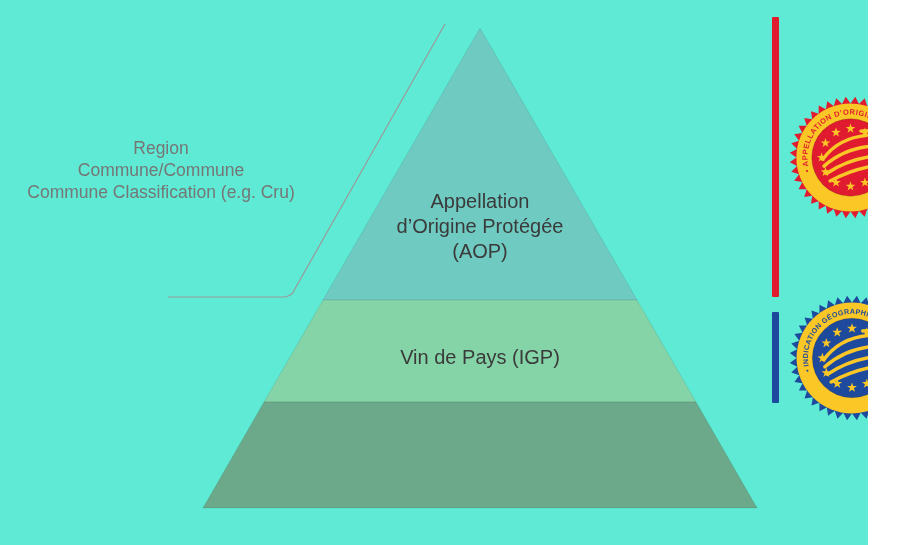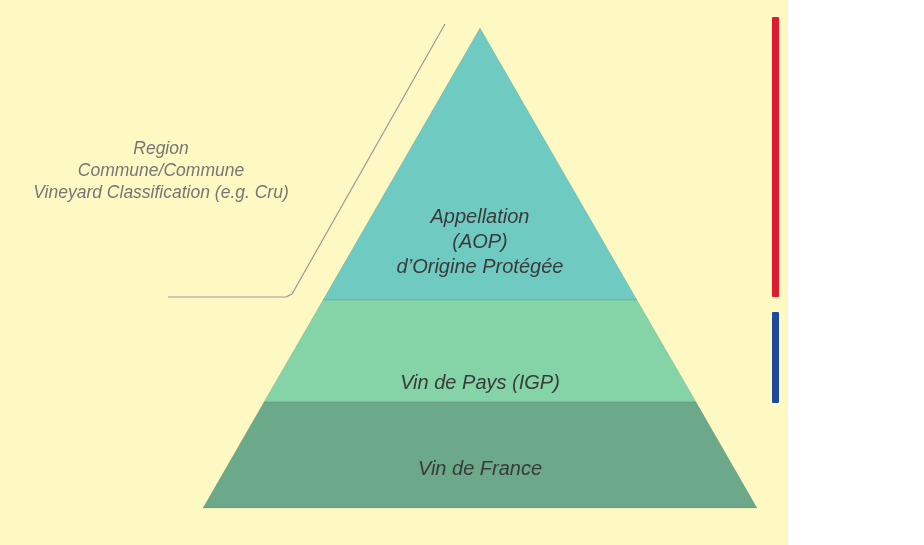--- a/index.html
+++ b/index.html
@@ -1,31 +1,30 @@
 <!DOCTYPE html>
 <html><head>
 <meta charset="utf-8">
 <style>
   html,body{margin:0;padding:0;background:#ffffff;}
   .canvas{
-    position:relative;width:788px;height:545px;background:#fef9c3;overflow:hidden;
+    position:relative;width:868px;height:545px;background:#5eead4;overflow:hidden;
     font-family:"Liberation Sans","DejaVu Sans",sans-serif;
-    font-style:italic;
   }
   .pyramid-svg{position:absolute;left:0;top:0;}
   .annotation{
     position:absolute;left:0;top:137px;width:322px;text-align:center;
     color:#767676;font-size:17.5px;line-height:22px;
   }
   .tier-label{
     position:absolute;left:320px;width:320px;text-align:center;
-    color:#3a3a3a;font-size:20px;line-height:25px;margin-top:15px;
+    color:#3a3a3a;font-size:20px;line-height:25px;
   }
   .label-aop{top:189px;}
-  .label-igp{top:355px;}
+  .label-igp{top:345px;}
   .label-vdf{top:441px;}
   .bar{position:absolute;left:772px;display:block;}
   .bar-aop{top:17px;}
   .bar-igp{top:312px;}
   .seal{position:absolute;display:block;}
   .seal-aop{left:789px;top:96px;width:123px;height:123px;}
   .seal-igp{left:789px;top:295px;width:126px;height:126px;}
 </style>
 </head>
 <body>
@@ -35,36 +34,33 @@
   <svg class="pyramid-svg" width="924" height="545" viewBox="0 0 924 545">
     <polygon points="480,28 637,300 323,300" stroke="rgba(0,0,0,0.15)" stroke-width="0.6" fill="#6fcbc2"></polygon>
     <polygon points="323,300 637,300 696,402 264,402" stroke="rgba(0,0,0,0.15)" stroke-width="0.6" fill="#85d4a8"></polygon>
     <polygon points="264,402 696,402 757,508 203,508" stroke="rgba(0,0,0,0.15)" stroke-width="0.6" fill="#6ba98a"></polygon>
     <polyline points="445,24 292,294 286,297 168,297" fill="none" stroke="#9a9a9a" stroke-width="1.2"></polyline>
   </svg>
 
   <div class="annotation">
     <div>Region</div>
     <div>Commune/Commune</div>
-    <div>Vineyard Classification (e.g. Cru)</div>
+    <div>Commune Classification (e.g. Cru)</div>
   </div>
 
   <div class="tier-label label-aop">
     <div>Appellation</div>
+    <div>d’Origine Protégée</div>
     <div>(AOP)</div>
-    <div>d’Origine Protégée</div>
   </div>
 
   <div class="tier-label label-igp">
     <div>Vin de Pays (IGP)</div>
   </div>
 
-  <div class="tier-label label-vdf">
-    <div>Vin de France</div>
-  </div>
 
   <svg class="bar bar-aop" width="7" height="280">
     <rect x="0" y="0" width="7" height="280" rx="1" fill="#e01b30"></rect>
   </svg>
 
   <svg class="bar bar-igp" width="7" height="91">
     <rect x="0" y="0" width="7" height="91" rx="1" fill="#1e4a9d"></rect>
   </svg>
 
   <svg id="seal-aop" class="seal seal-aop" viewBox="0 0 200 200">

